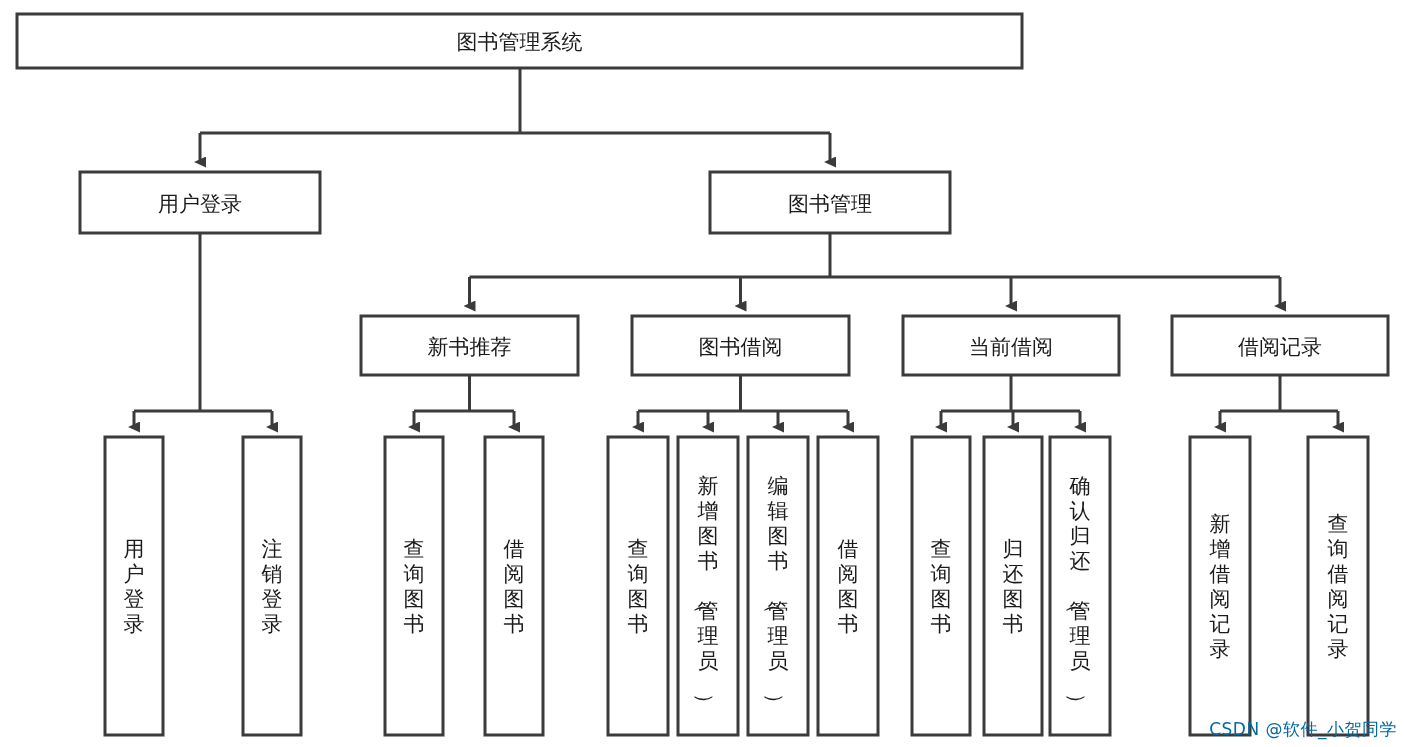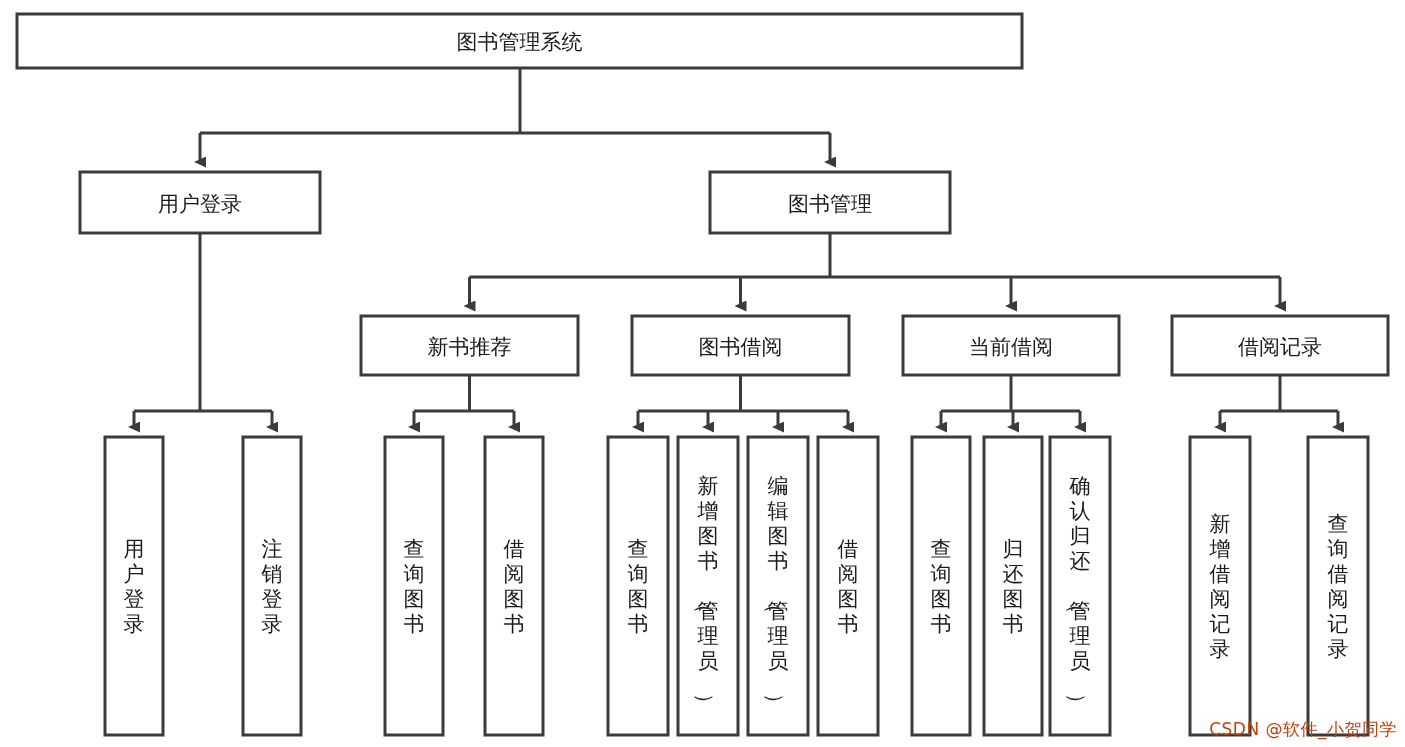--- a/index.html
+++ b/index.html
@@ -51,21 +51,21 @@
   }
   .arrow-head {
     fill: #3b3b3b;
   }
   .watermark {
     position: absolute;
     right: 8px;
     bottom: 6px;
     font-family: "DejaVu Sans", "Liberation Sans", sans-serif;
     font-size: 17px;
-    color: #c2410c;
+    color: #0369a1;
     white-space: nowrap;
     letter-spacing: 0.5px;
     user-select: none;
   }
 </style>
 </head>
 <body>
 
 <div id="diagram-root">
   <svg class="flow" viewBox="0 0 1405 747" xmlns="http://www.w3.org/2000/svg">

